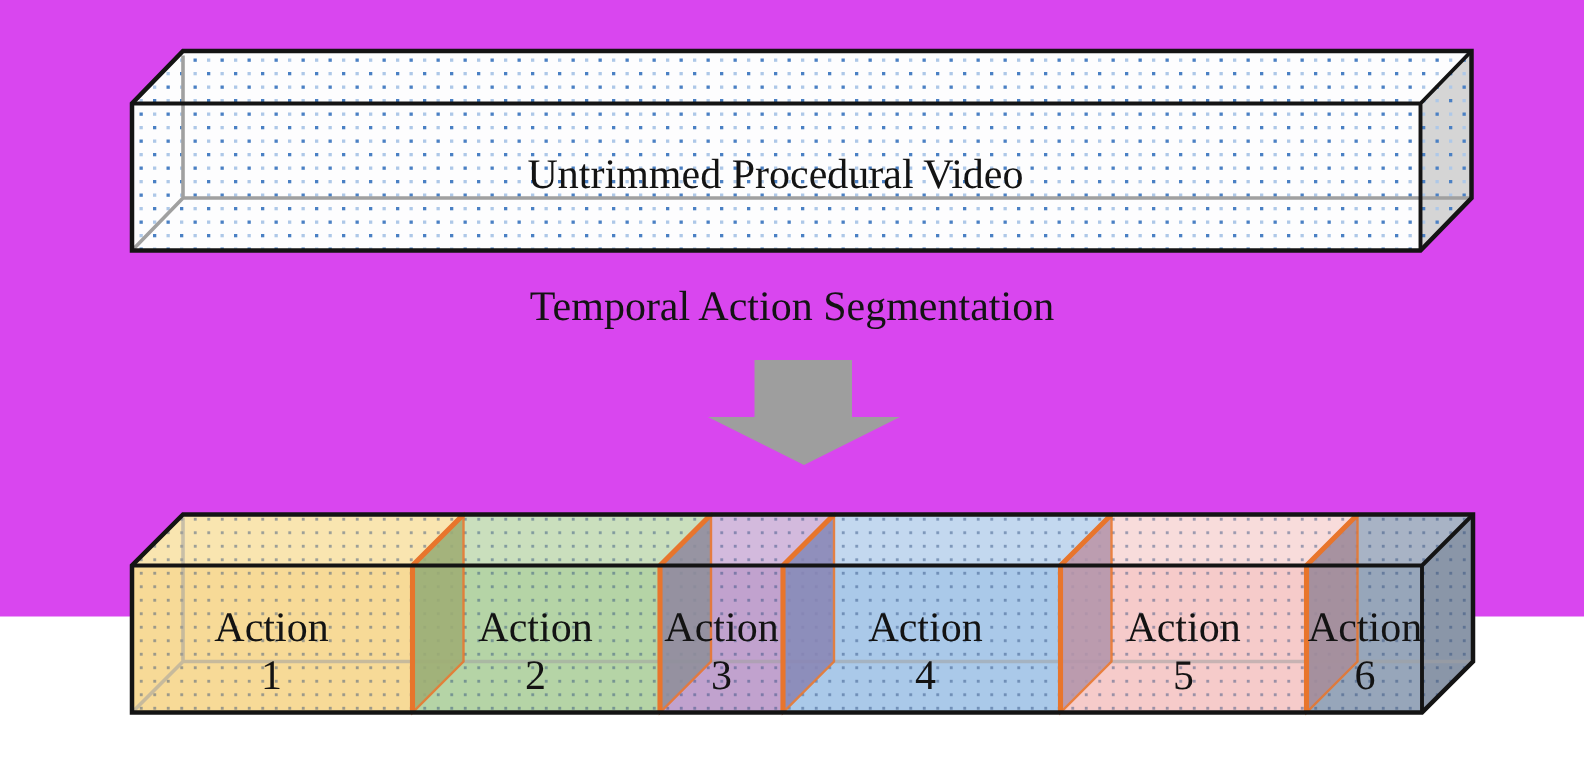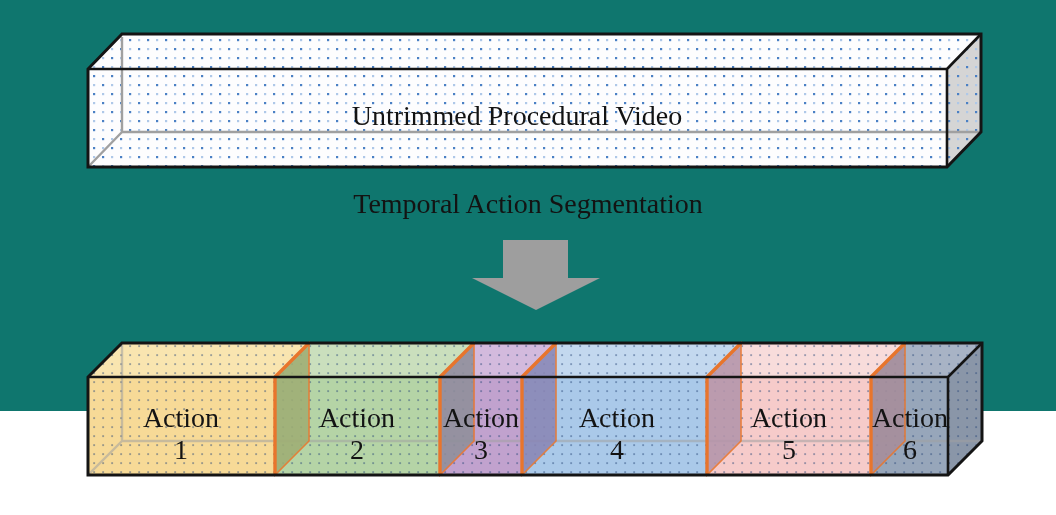--- a/index.html
+++ b/index.html
@@ -8,21 +8,21 @@
     background: #ffffff;
     width: 1056px;
     height: 515px;
     overflow: hidden;
     font-family: "Liberation Serif", serif;
   }
   .canvas {
     position: relative;
     width: 1056px;
     height: 411px;
-    background: #0f766e;
+    background: #d946ef;
   }
   svg text {
     font-family: "Liberation Serif", serif;
     font-size: 28px;
   }
   svg text.seg-label { font-size: 28px; }
 </style>
 </head>
 <body>
 

